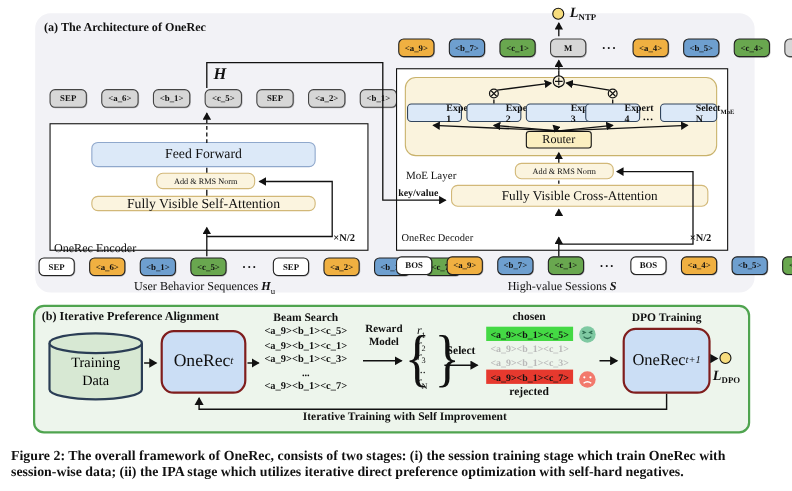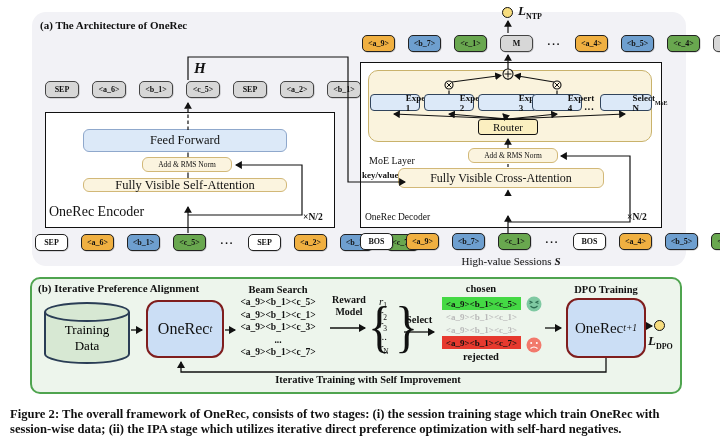--- a/index.html
+++ b/index.html
@@ -74,34 +74,38 @@
       <span class="tok tok-y">&lt;a_2&gt;</span>
       <span class="tok tok-y">&lt;b_1&gt;</span>
       <span class="tok tok-y">&lt;c_7&gt;</span>
     </div>
   <div class="abs" style="left:194px;top:60px;font-size:15px;font-weight:bold;font-style:italic;">H</div>
 
   <div class="bbox" style="left:45px;top:112px;width:290px;height:116px;"></div>
   <div class="bluebox" style="left:83px;top:129px;width:204px;height:23px;font-size:12.5px;">Feed Forward</div>
   <div class="cream" style="left:142px;top:157px;width:90px;height:15px;font-size:7.5px;">Add &amp; RMS Norm</div>
   <div class="cream" style="left:83px;top:178px;width:204px;height:14px;font-size:12.5px;">Fully Visible Self-Attention</div>
-  <div class="lbl" style="left:49px;top:204px;font-size:14px;text-align:center;">OneRec Encoder</div>
+  <div class="lbl" style="left:49px;top:220px;font-size:11px;text-align:center;">OneRec Encoder</div>
   <div class="lbl" style="left:303px;top:212px;font-size:9.5px;font-weight:bold;">×N/2</div>
 
   <div class="trow" style="left:35px;top:234px;">
       <span class="tok tok-w">SEP</span>
       <span class="tok tok-o">&lt;a_6&gt;</span>
       <span class="tok tok-b">&lt;b_1&gt;</span>
       <span class="tok tok-g">&lt;c_5&gt;</span>
       <span class="dots">···</span>
       <span class="tok tok-w">SEP</span>
       <span class="tok tok-o">&lt;a_2&gt;</span>
       <span class="tok tok-b">&lt;b_1&gt;</span>
       <span class="tok tok-g">&lt;c_7&gt;</span>
     </div>
+  <div class="abs" style="left:56px;top:255px;width:260px;text-align:center;font-size:11px;">
+    <span>User Behavior Sequences</span>
+    <b style="font-style:italic;">H</b><sub style="font-size:8px;">u</sub>
+  </div>
 
   <div class="loss-circle" style="left:502px;top:7px;"></div>
   <div class="losslbl" style="left:518px;top:3px;"><span>L</span><sub>NTP</sub></div>
 
   <div class="trow" style="left:362px;top:35px;">
       <span class="tok tok-o">&lt;a_9&gt;</span>
       <span class="tok tok-b">&lt;b_7&gt;</span>
       <span class="tok tok-g">&lt;c_1&gt;</span>
       <span class="tok tok-y">M</span>
       <span class="dots">···</span>
@@ -129,21 +133,21 @@
       <div class="expert" style="left: 600px; top: 94px; width: 52px;">
         <span>Select N</span>
         <sub style="font-size: 6px;">MoE</sub>
       </div>
     </div>
   <div class="lbl" style="left:584px;top:104px;font-size:10px;font-weight:bold;">···</div>
   <div class="router" style="left:478px;top:119px;width:60px;height:16px;">Router</div>
   <div class="lbl" style="left:369px;top:123px;font-size:10px;margin-top:32px;">MoE Layer</div>
   <div class="cream" style="left:468px;top:148px;width:90px;height:15px;font-size:7.5px;">Add &amp; RMS Norm</div>
   <div class="lbl" style="left:362px;top:170px;font-size:9px;font-weight:bold;">key/value</div>
-  <div class="cream" style="left:398px;top:168px;width:206px;height:20px;font-size:12px;">Fully Visible Cross-Attention</div>
+  <div class="cream" style="left:410px;top:168px;width:234px;height:20px;font-size:12px;">Fully Visible Cross-Attention</div>
   <div class="lbl" style="left:365px;top:212px;font-size:9.5px;">OneRec Decoder</div>
   <div class="lbl" style="left:627px;top:212px;font-size:9.5px;font-weight:bold;">×N/2</div>
 
   <div class="trow" style="left:360px;top:233px;">
       <span class="tok tok-w">BOS</span>
       <span class="tok tok-o">&lt;a_9&gt;</span>
       <span class="tok tok-b">&lt;b_7&gt;</span>
       <span class="tok tok-g">&lt;c_1&gt;</span>
       <span class="dots">···</span>
       <span class="tok tok-w">BOS</span>

